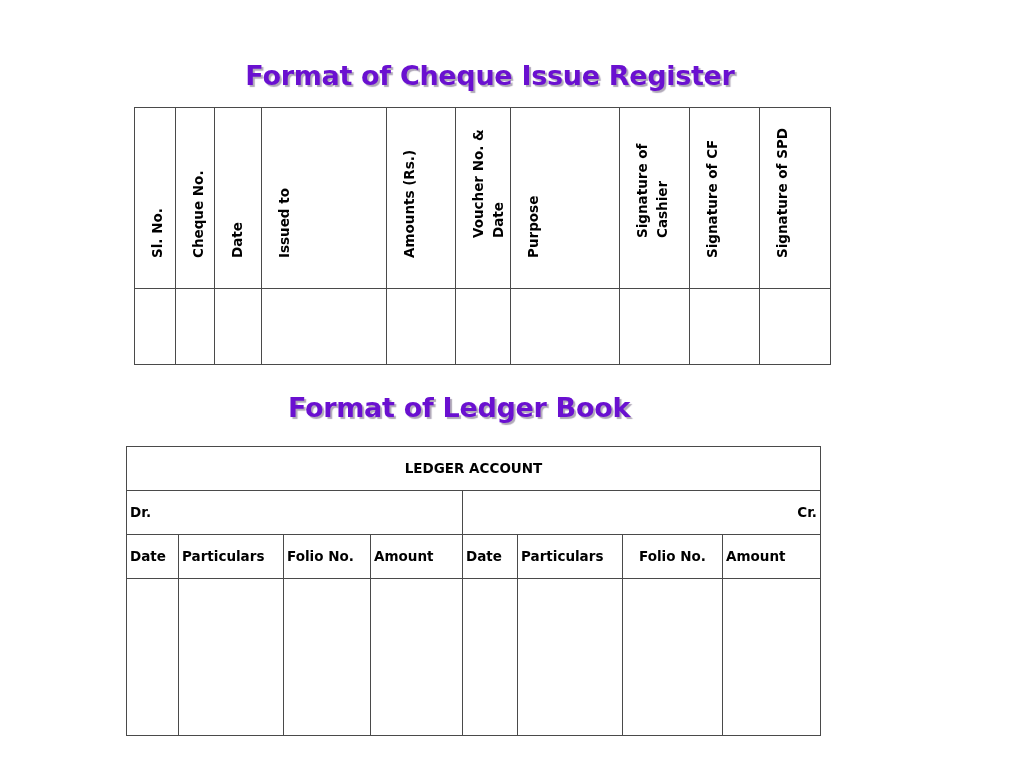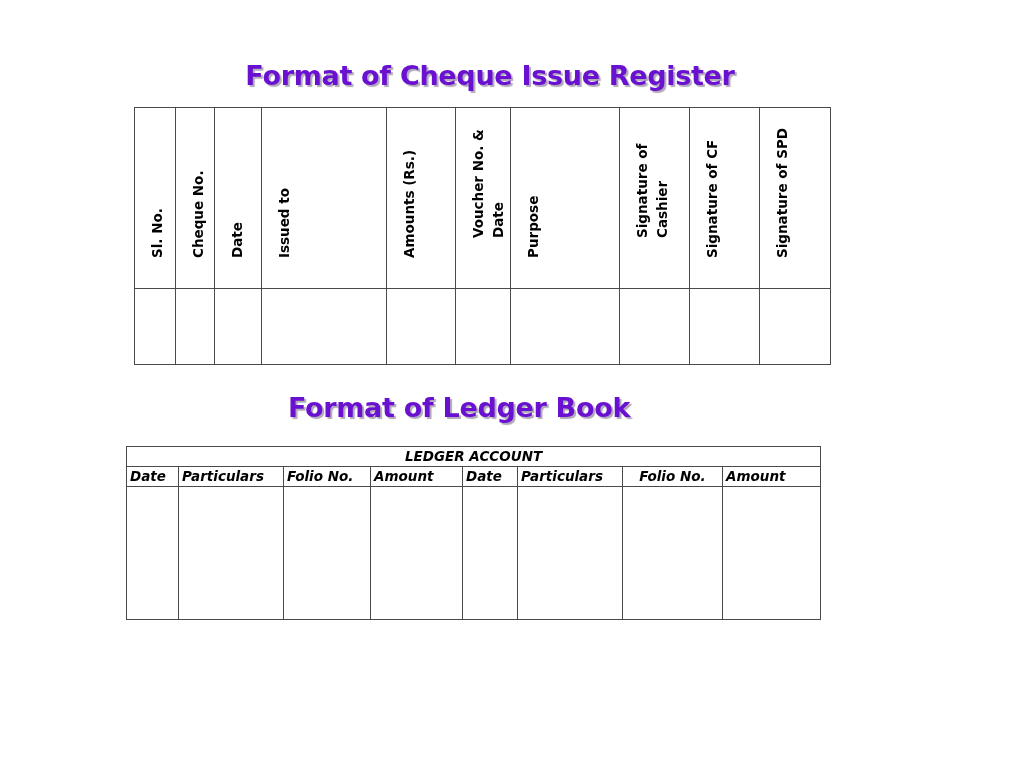--- a/index.html
+++ b/index.html
@@ -15,21 +15,21 @@
   td, th { border:1.5px solid #4a4a4a; padding:0; }
 
   #cheque { left:134px; top:107px; width:696px; }
   #cheque th { height:180px; position:relative; vertical-align:bottom; font-weight:bold; font-size:13.5px; }
   #cheque th .rot { position:absolute; left:50%; bottom:10px; transform-origin:0 0;
                     transform:rotate(-90deg) translateY(-50%); white-space:nowrap; text-align:left; line-height:20px; }
   #cheque th .rot.left { left:12px; transform:rotate(-90deg); }
   #cheque td { height:75px; }
 
   #ledger { left:126px; top:446px; width:694px; font-size:13.5px; font-weight:bold; }
-  #ledger td { height:19px; line-height:19px; padding:0 3px; white-space:nowrap;font-style:italic; }
+  #ledger td { height:19px; line-height:19px; padding:12px 3px; white-space:nowrap; }
   #ledger .caption { text-align:center; }
   #ledger .body td { height:132px; }
   #ledger .right { text-align:right; }
 </style>
 </head>
 <body>
 
 <div class="title" id="t1">Format of Cheque Issue Register</div>
 
 <table id="cheque">
@@ -104,20 +104,24 @@
     <col style="width:55px">
       <col style="width:105px">
       <col style="width:100px">
       <col style="width:98px">
   </colgroup>
   <tbody>
       <tr>
     <td colspan="8" class="caption">LEDGER ACCOUNT</td>
   </tr>
   <tr>
+    <td colspan="4">Dr.</td>
+    <td colspan="4" class="right">Cr.</td>
+  </tr>
+  <tr>
     <td>Date</td>
     <td>Particulars</td>
     <td>Folio No.</td>
     <td>Amount</td>
     <td>Date</td>
     <td>Particulars</td>
     <td style="text-align:center">Folio No.</td>
     <td>Amount</td>
   </tr>
   <tr class="body">

